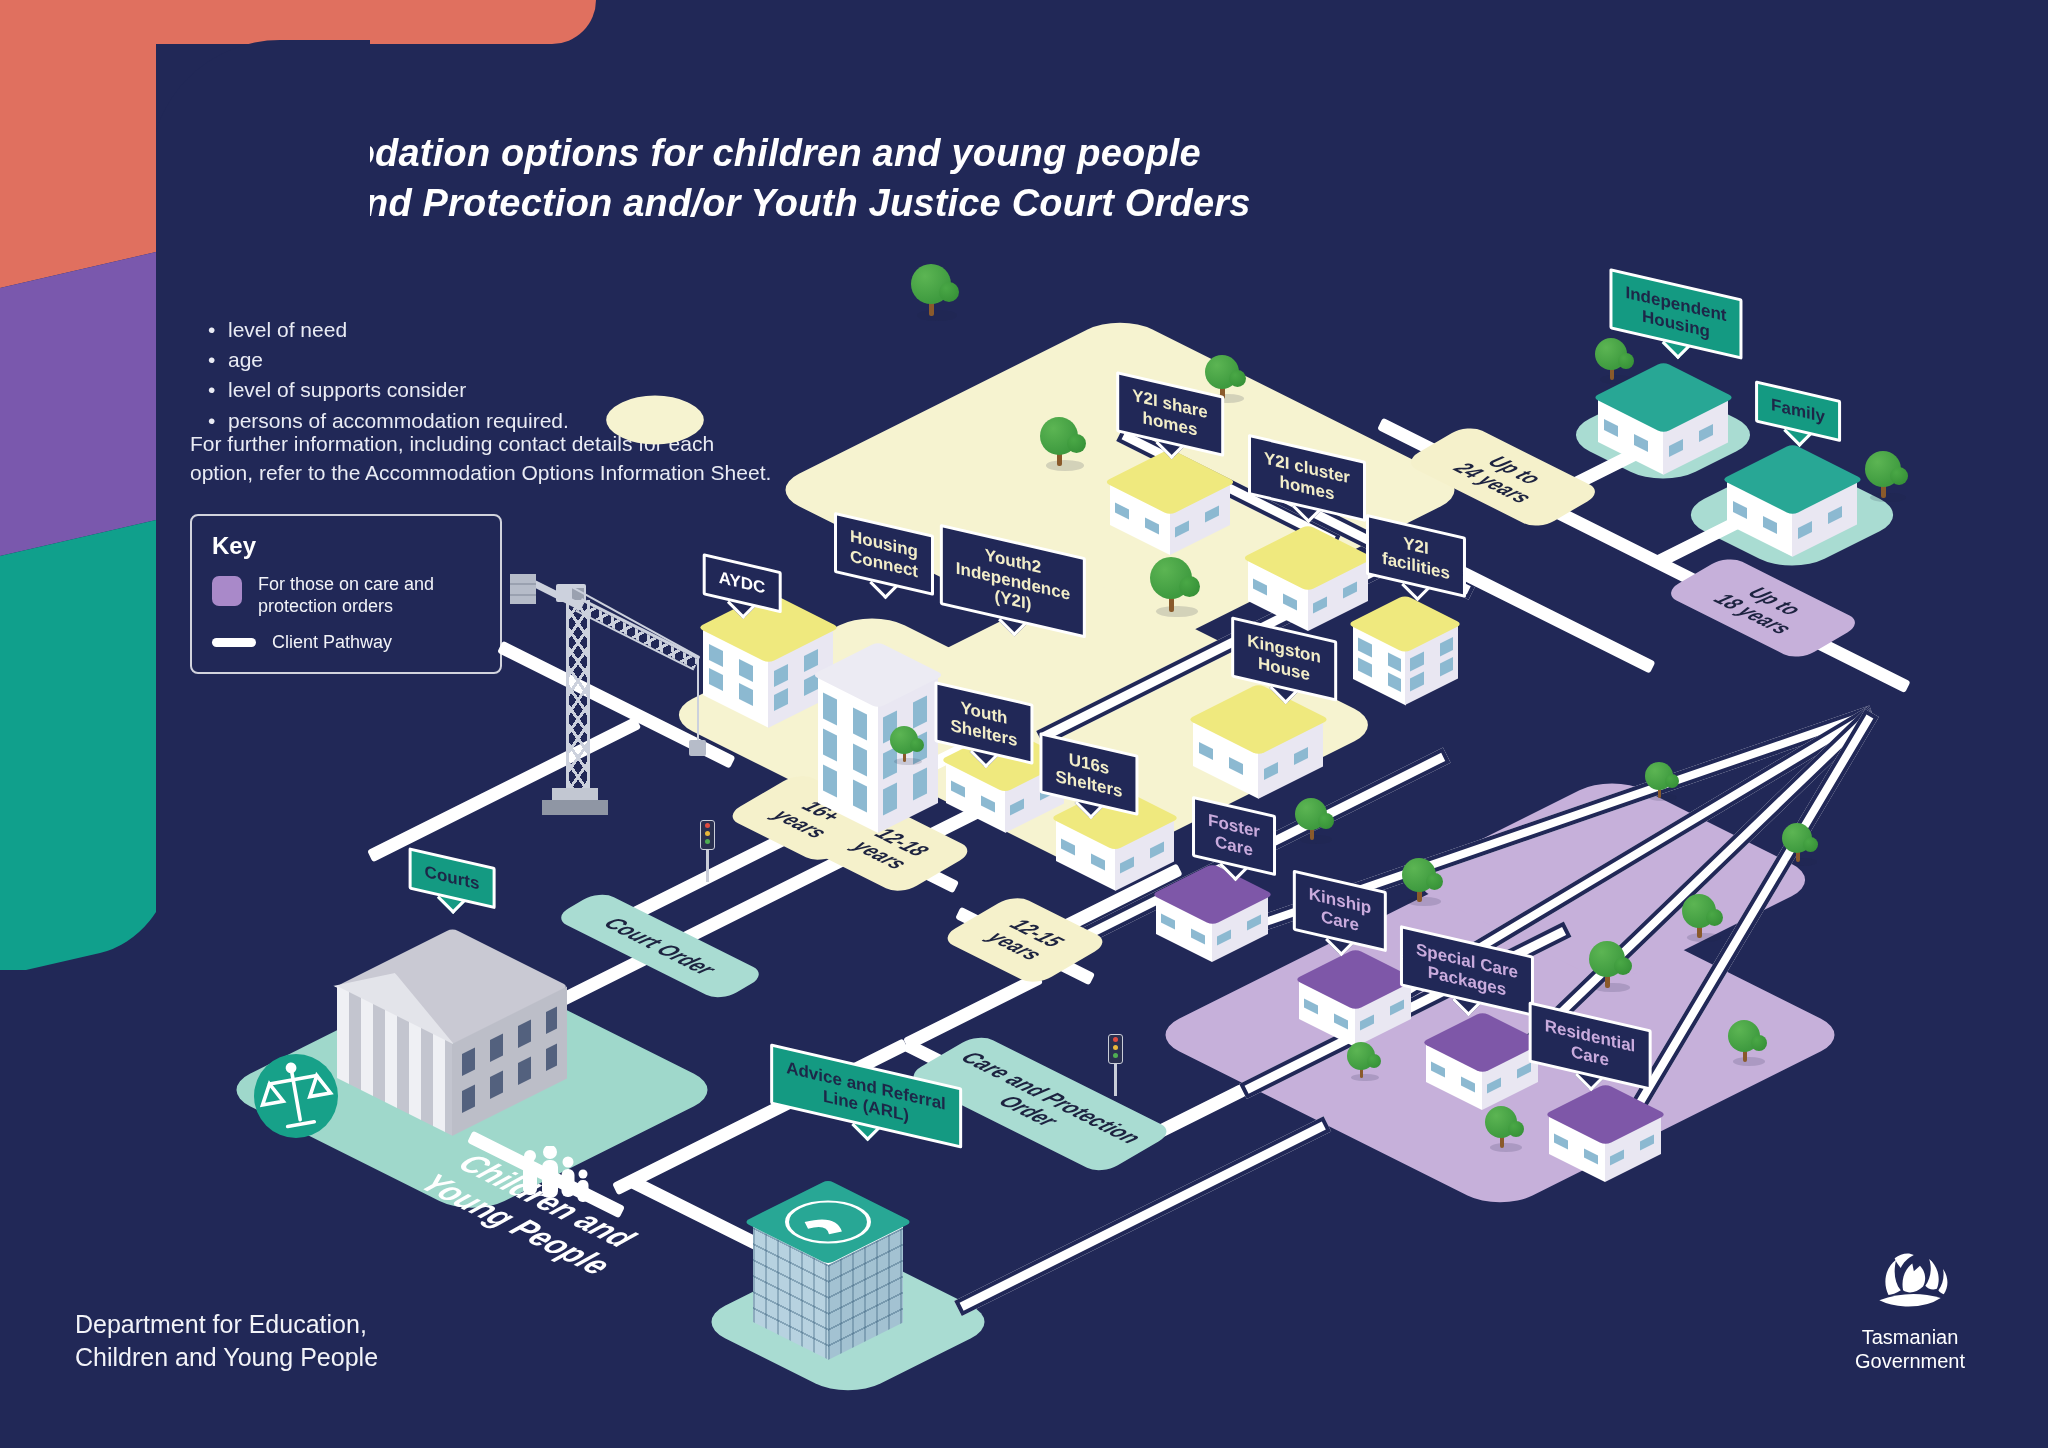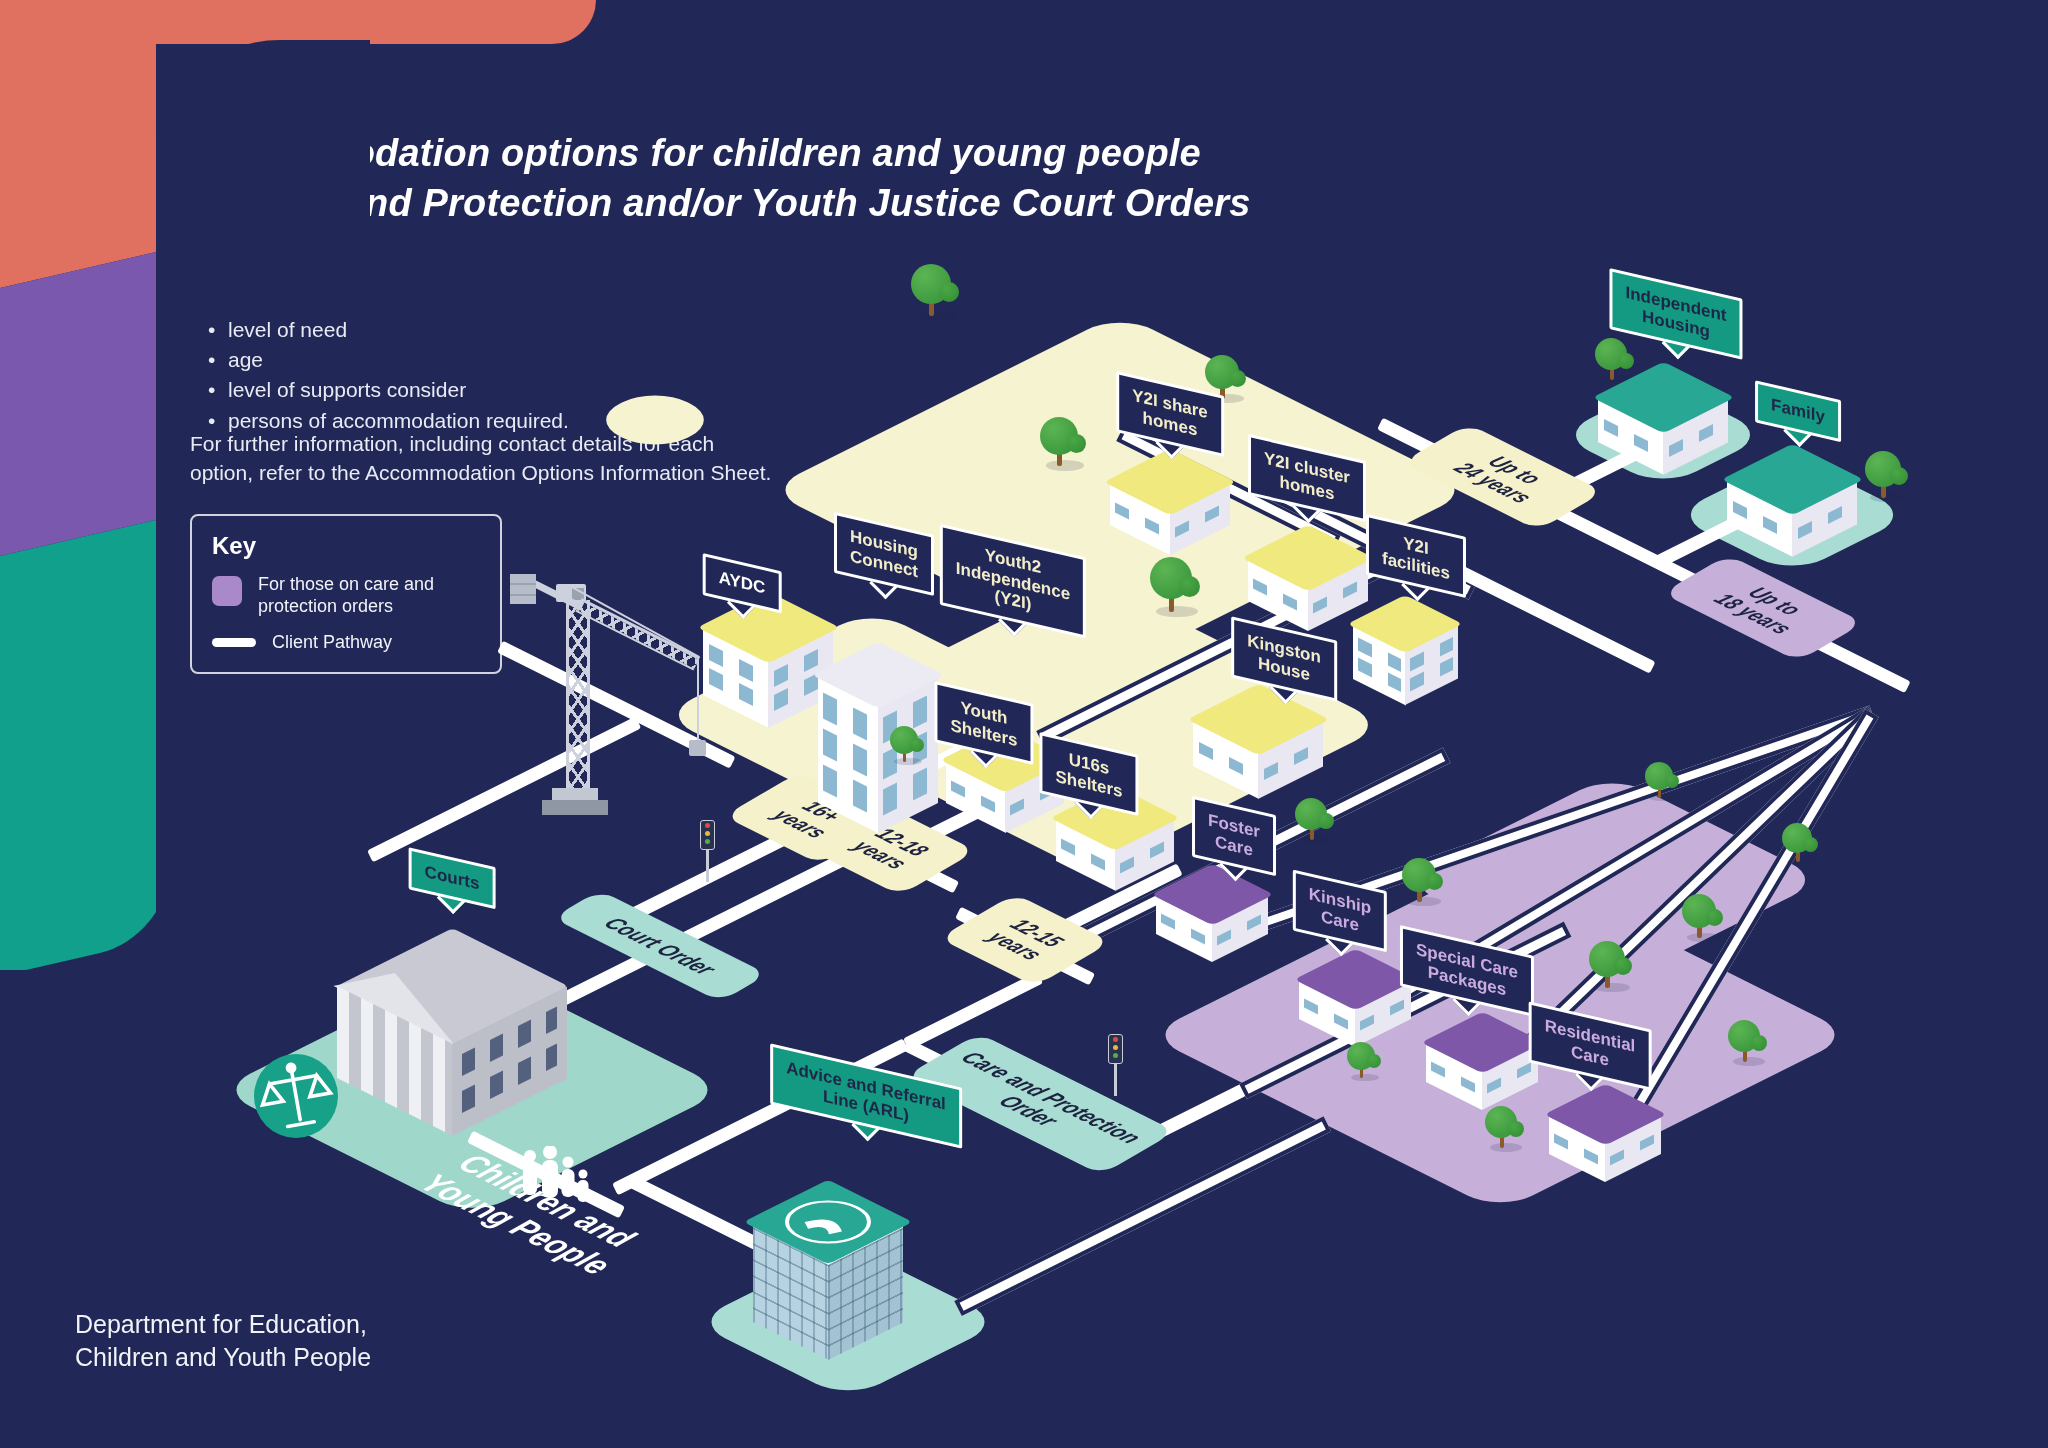--- a/index.html
+++ b/index.html
@@ -549,14 +549,28 @@
         <div class="tail"></div>
         <div class="plate"><span class="pre">Advice and Referral
 Line (ARL)</span></div>
       </div>
     </div>
 
   <div id="cyp-label" class="pre">Children and
 Young People</div>
 
   <div id="dept" class="pre">Department for Education,
-Children and Youth People</div>
+Children and Young People</div>
+  <div id="gov">
+    <svg width="78" height="66" viewBox="0 0 100 86">
+      <g fill="#ffffff">
+        <path d="M22,56 C14,40 18,20 32,10 C28,26 30,40 38,50 C32,54 26,56 22,56 Z"></path>
+        <path d="M30,8 C38,2 48,0 55,4 C47,8 41,14 38,21 C34,16 31,11 30,8 Z"></path>
+        <path d="M41,50 C38,34 44,22 53,15 L55,25 L63,18 C70,25 72,36 67,45 C59,53 48,55 41,50 Z"></path>
+        <path d="M70,44 C77,34 79,21 75,9 C85,17 91,33 85,48 C79,50 73,48 70,44 Z"></path>
+        <path d="M87,50 C93,42 95,31 93,22 C100,32 101,45 94,55 C91,54 88,52 87,50 Z"></path>
+        <path d="M10,63 Q50,48 90,60 Q72,72 44,71 Q24,70 10,63 Z"></path>
+      </g>
+    </svg>
+    <div class="gtxt pre">Tasmanian
+Government</div>
+  </div>
 </div>
 
 </body></html>

